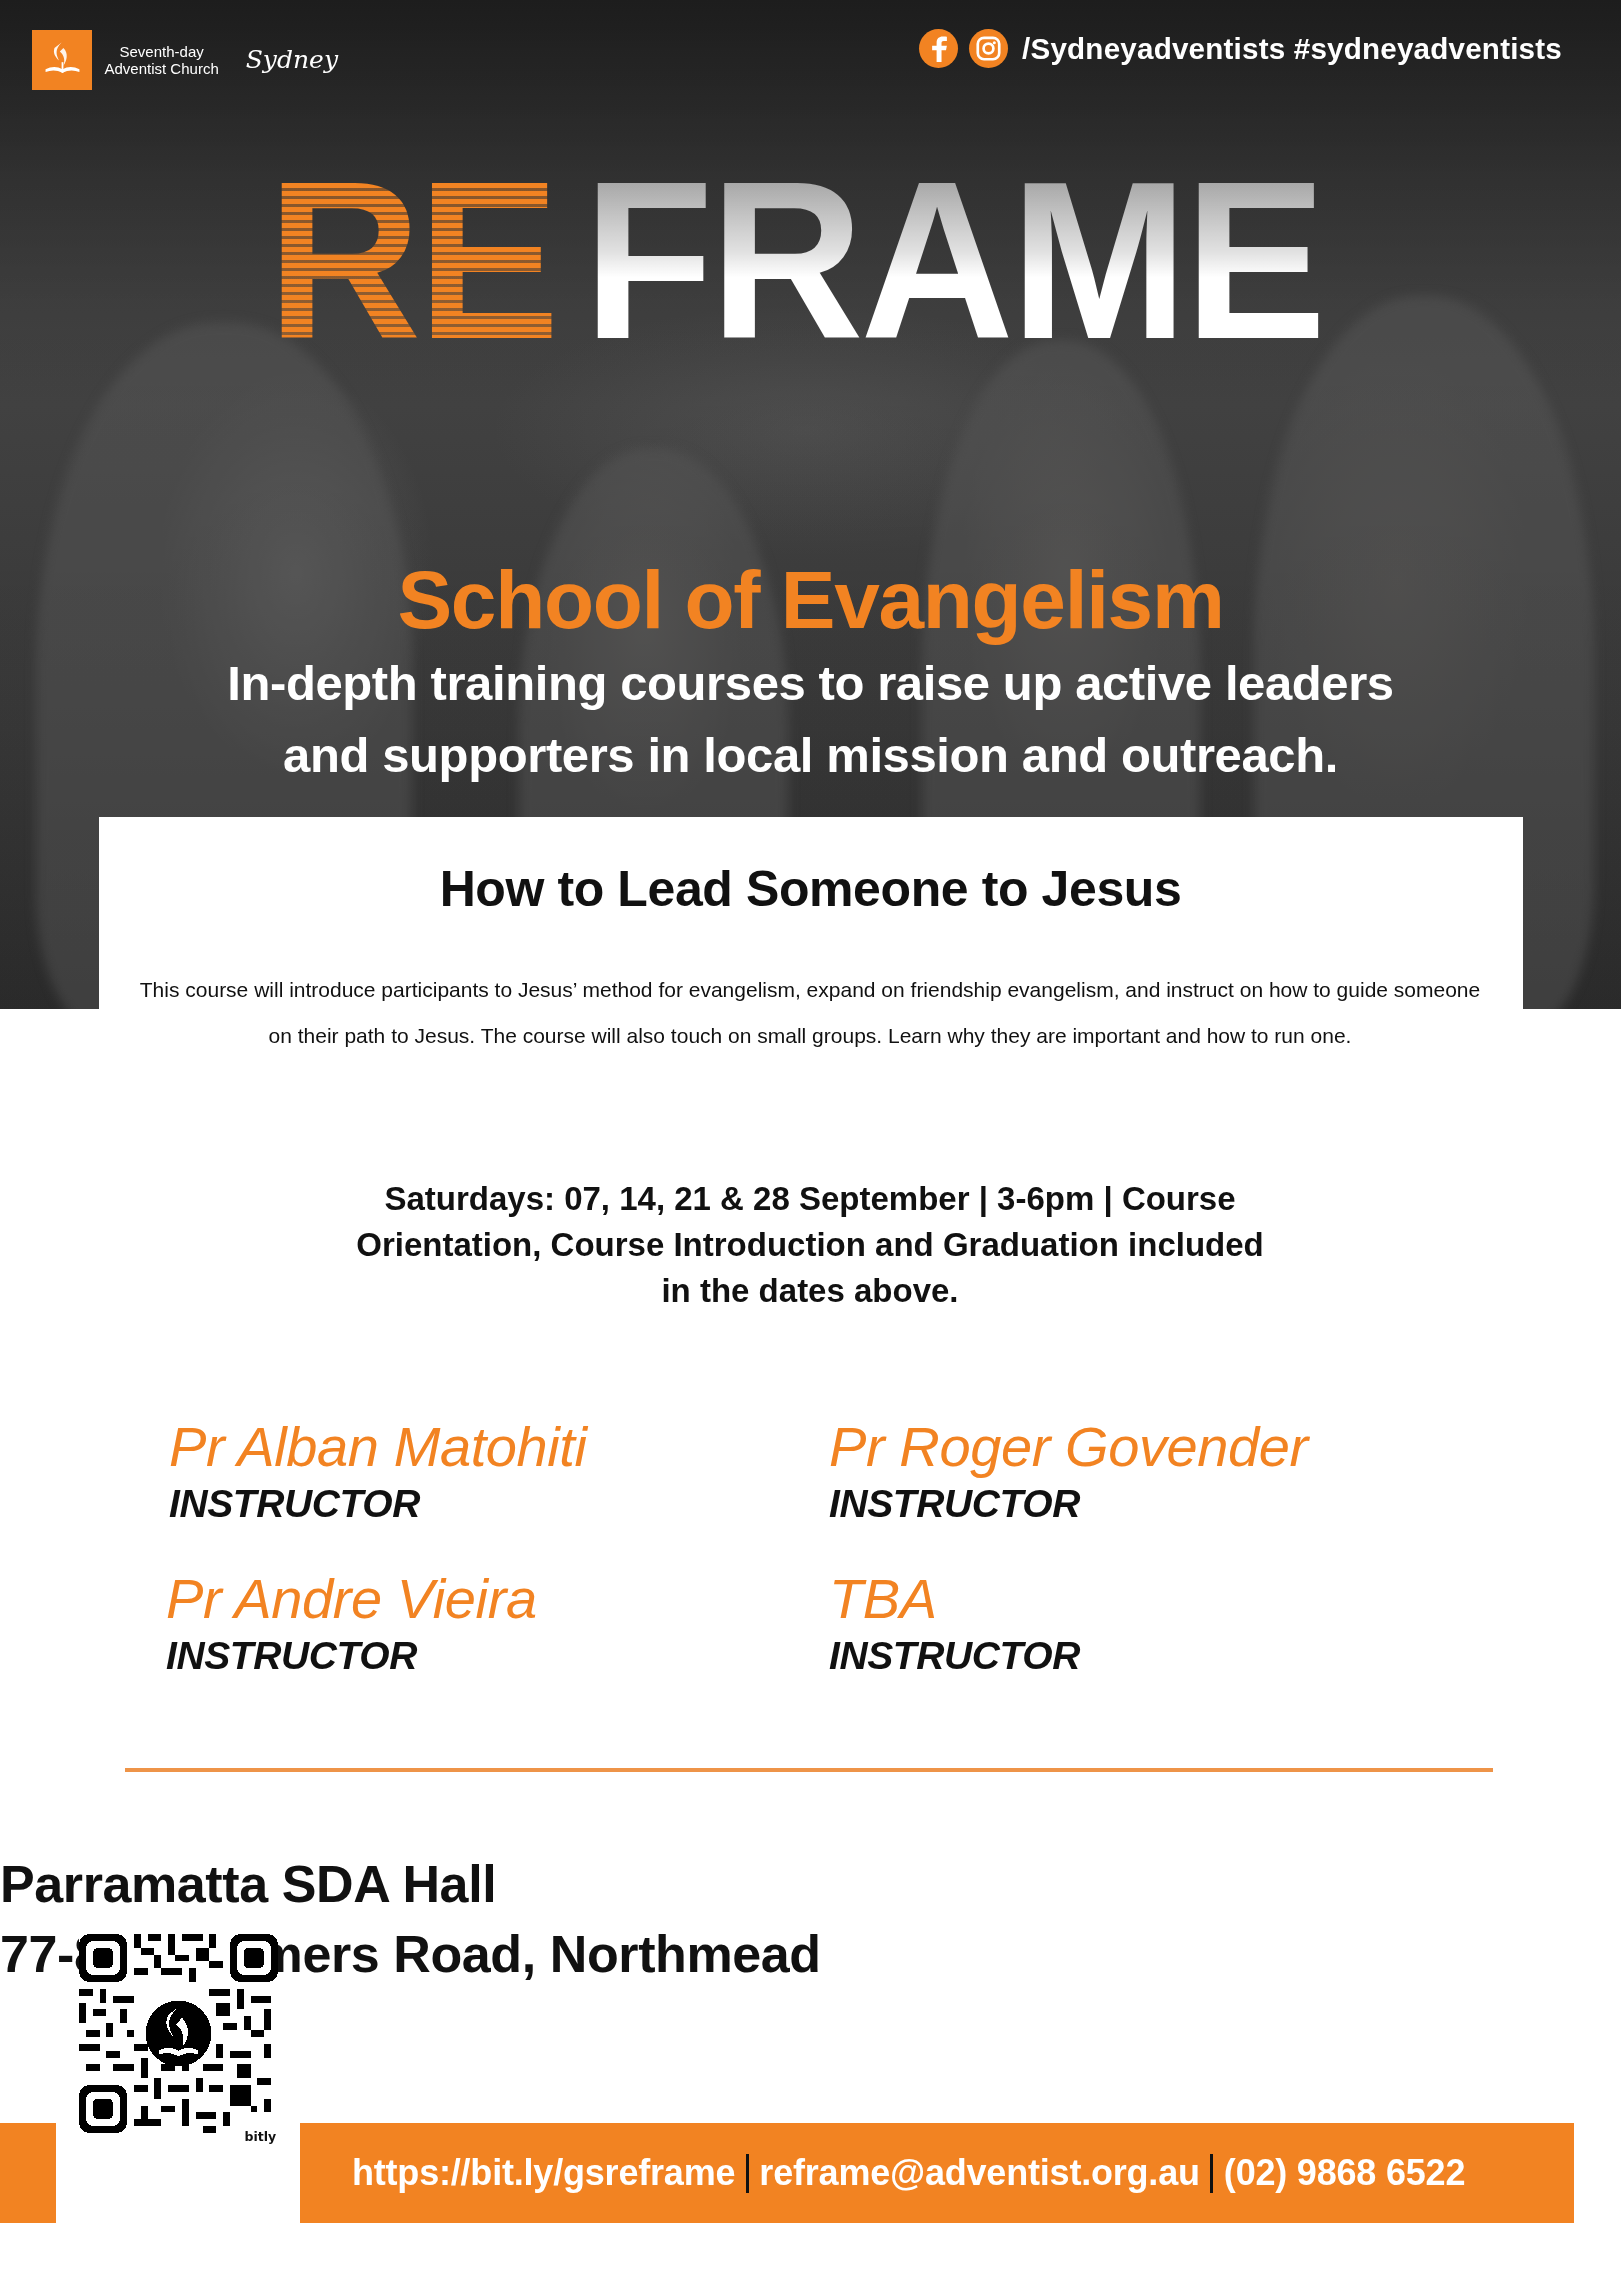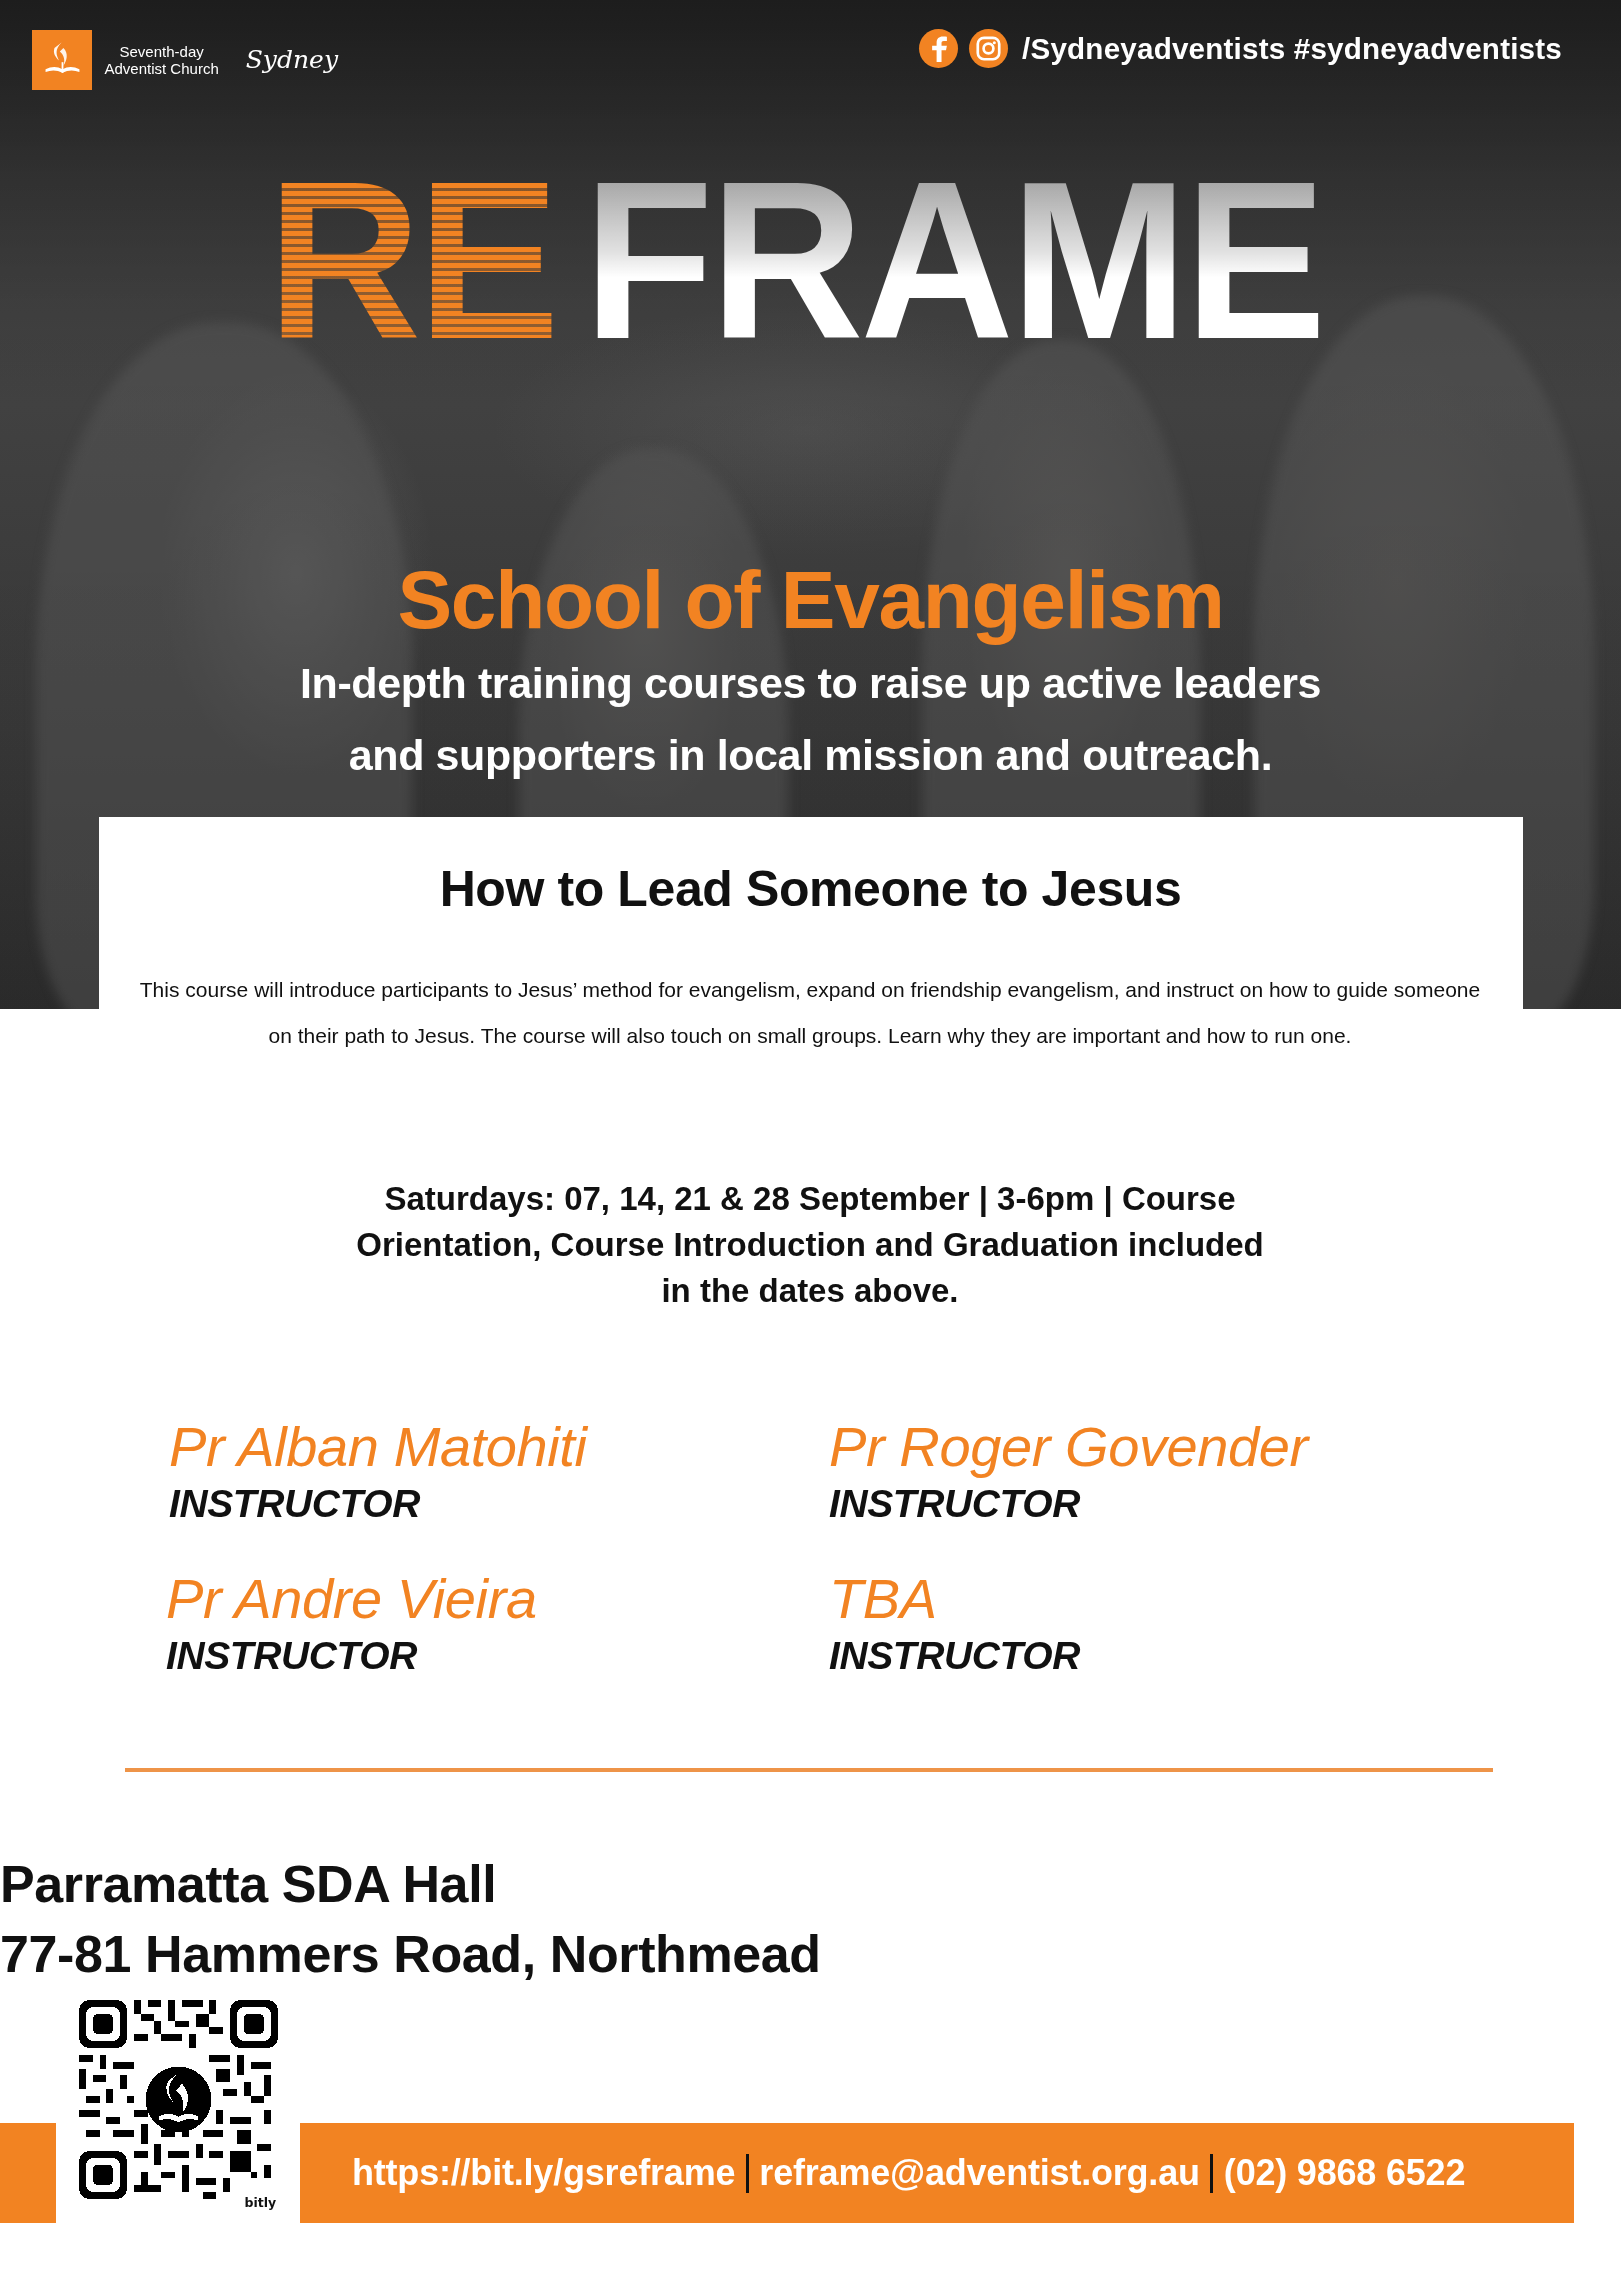--- a/index.html
+++ b/index.html
@@ -36,21 +36,21 @@
     .title-letter { font-family: "Liberation Sans", sans-serif; font-weight: bold; font-size: 224px; line-height: 170px; letter-spacing: -3.6px; transform: scaleX(0.95); display: inline-block; }
     .t-orange { color: #f28322; -webkit-background-clip: text; background-clip: text;
       background-image: repeating-linear-gradient(180deg, #f28322 0 5.4px, rgba(242,131,34,0.45) 5.4px 8px);
       -webkit-text-fill-color: transparent; }
     .t-white { -webkit-background-clip: text; background-clip: text;
       background-image: linear-gradient(180deg, rgba(255,255,255,0.55) 0%, rgba(255,255,255,0.85) 45%, #ffffff 60%, #ffffff 100%);
       -webkit-text-fill-color: transparent; color: #fff; }
 
     
     .school { position: absolute; left: 0; width: 1621px; top: 553px; text-align: center; color: #f28322; font-weight: bold; font-size: 82px; letter-spacing: -1.3px; }
-    .tagline { position: absolute; left: 0; width: 1621px; top: 647px; text-align: center; color: #fff; font-weight: bold; font-size: 43px; line-height: 72px; letter-spacing: -0.4px; }
+    .tagline { position: absolute; left: 0; width: 1621px; top: 647px; text-align: center; color: #fff; font-weight: bold; font-size: 49px; line-height: 72px; letter-spacing: -0.4px; }
 
     
     .card { position: absolute; left: 99px; top: 817px; width: 1424px; height: 269px; background: #fff; }
     .course-title { position: absolute; left: 0; width: 1621px; top: 860px; text-align: center; font-weight: bold; font-size: 50px; color: #111; letter-spacing: -0.4px; }
     .course-desc { position: absolute; left: 134px; width: 1352px; top: 967px; text-align: center; font-size: 21px; line-height: 46px; color: #111; }
     .schedule { position: absolute; left: 322px; width: 976px; top: 1176px; text-align: center; font-size: 33px; line-height: 46px; color: #111; font-weight: bold; }
 
     
     .instructor { position: absolute; width: 627px; text-align: left; font-style: italic; }
     .inst-name { color: #f28322; font-size: 56px; line-height: 63px; letter-spacing: -0.4px; }
@@ -59,21 +59,21 @@
     .divider { position: absolute; left: 125px; top: 1768px; width: 1368px; height: 3.6px; background: #ee9448; }
 
     .venue { position: absolute; left: 0; width: 1621px; top: 1849px; text-align: left; font-weight: bold; font-size: 52px; line-height: 70px; color: #111; letter-spacing: -0.4px; }
 
     
     .footer-bar-left { position: absolute; left: 0; top: 2123px; width: 56px; height: 100px; background: #f28322; }
     .footer-bar { position: absolute; left: 300px; top: 2123px; width: 1274px; height: 100px; background: #f28322; display: flex; align-items: center; padding-left: 52px; }
     .footer-text { color: #fff; font-weight: bold; font-size: 36px; letter-spacing: -0.2px; }
     .footer-sep { display: inline-block; width: 2.7px; height: 39px; background: #111; margin: 0 10.7px; vertical-align: middle; }
 
-    .qr { position: absolute; left: 79px; top: 2000px; width: 199px; height: 199px; background: #fff; }
+    .qr { position: absolute; left: 79px; top: 1934px; width: 199px; height: 199px; background: #fff; }
     .qr svg { display: block; }
     .qr-label { position: absolute; right: 1.8px; bottom: -10.7px; font-size: 12.5px; font-weight: bold; color: #111; font-family: "DejaVu Sans", sans-serif; }
   </style>
 </head>
 <body>
 
 <div class="hero">
   <div class="person" style="left:36px; top:322px; width:376px; height:716px;"></div>
   <div class="person" style="left:519px; top:448px; width:269px; height:582px;"></div>
   <div class="person" style="left:922px; top:340px; width:278px; height:681px;"></div>

